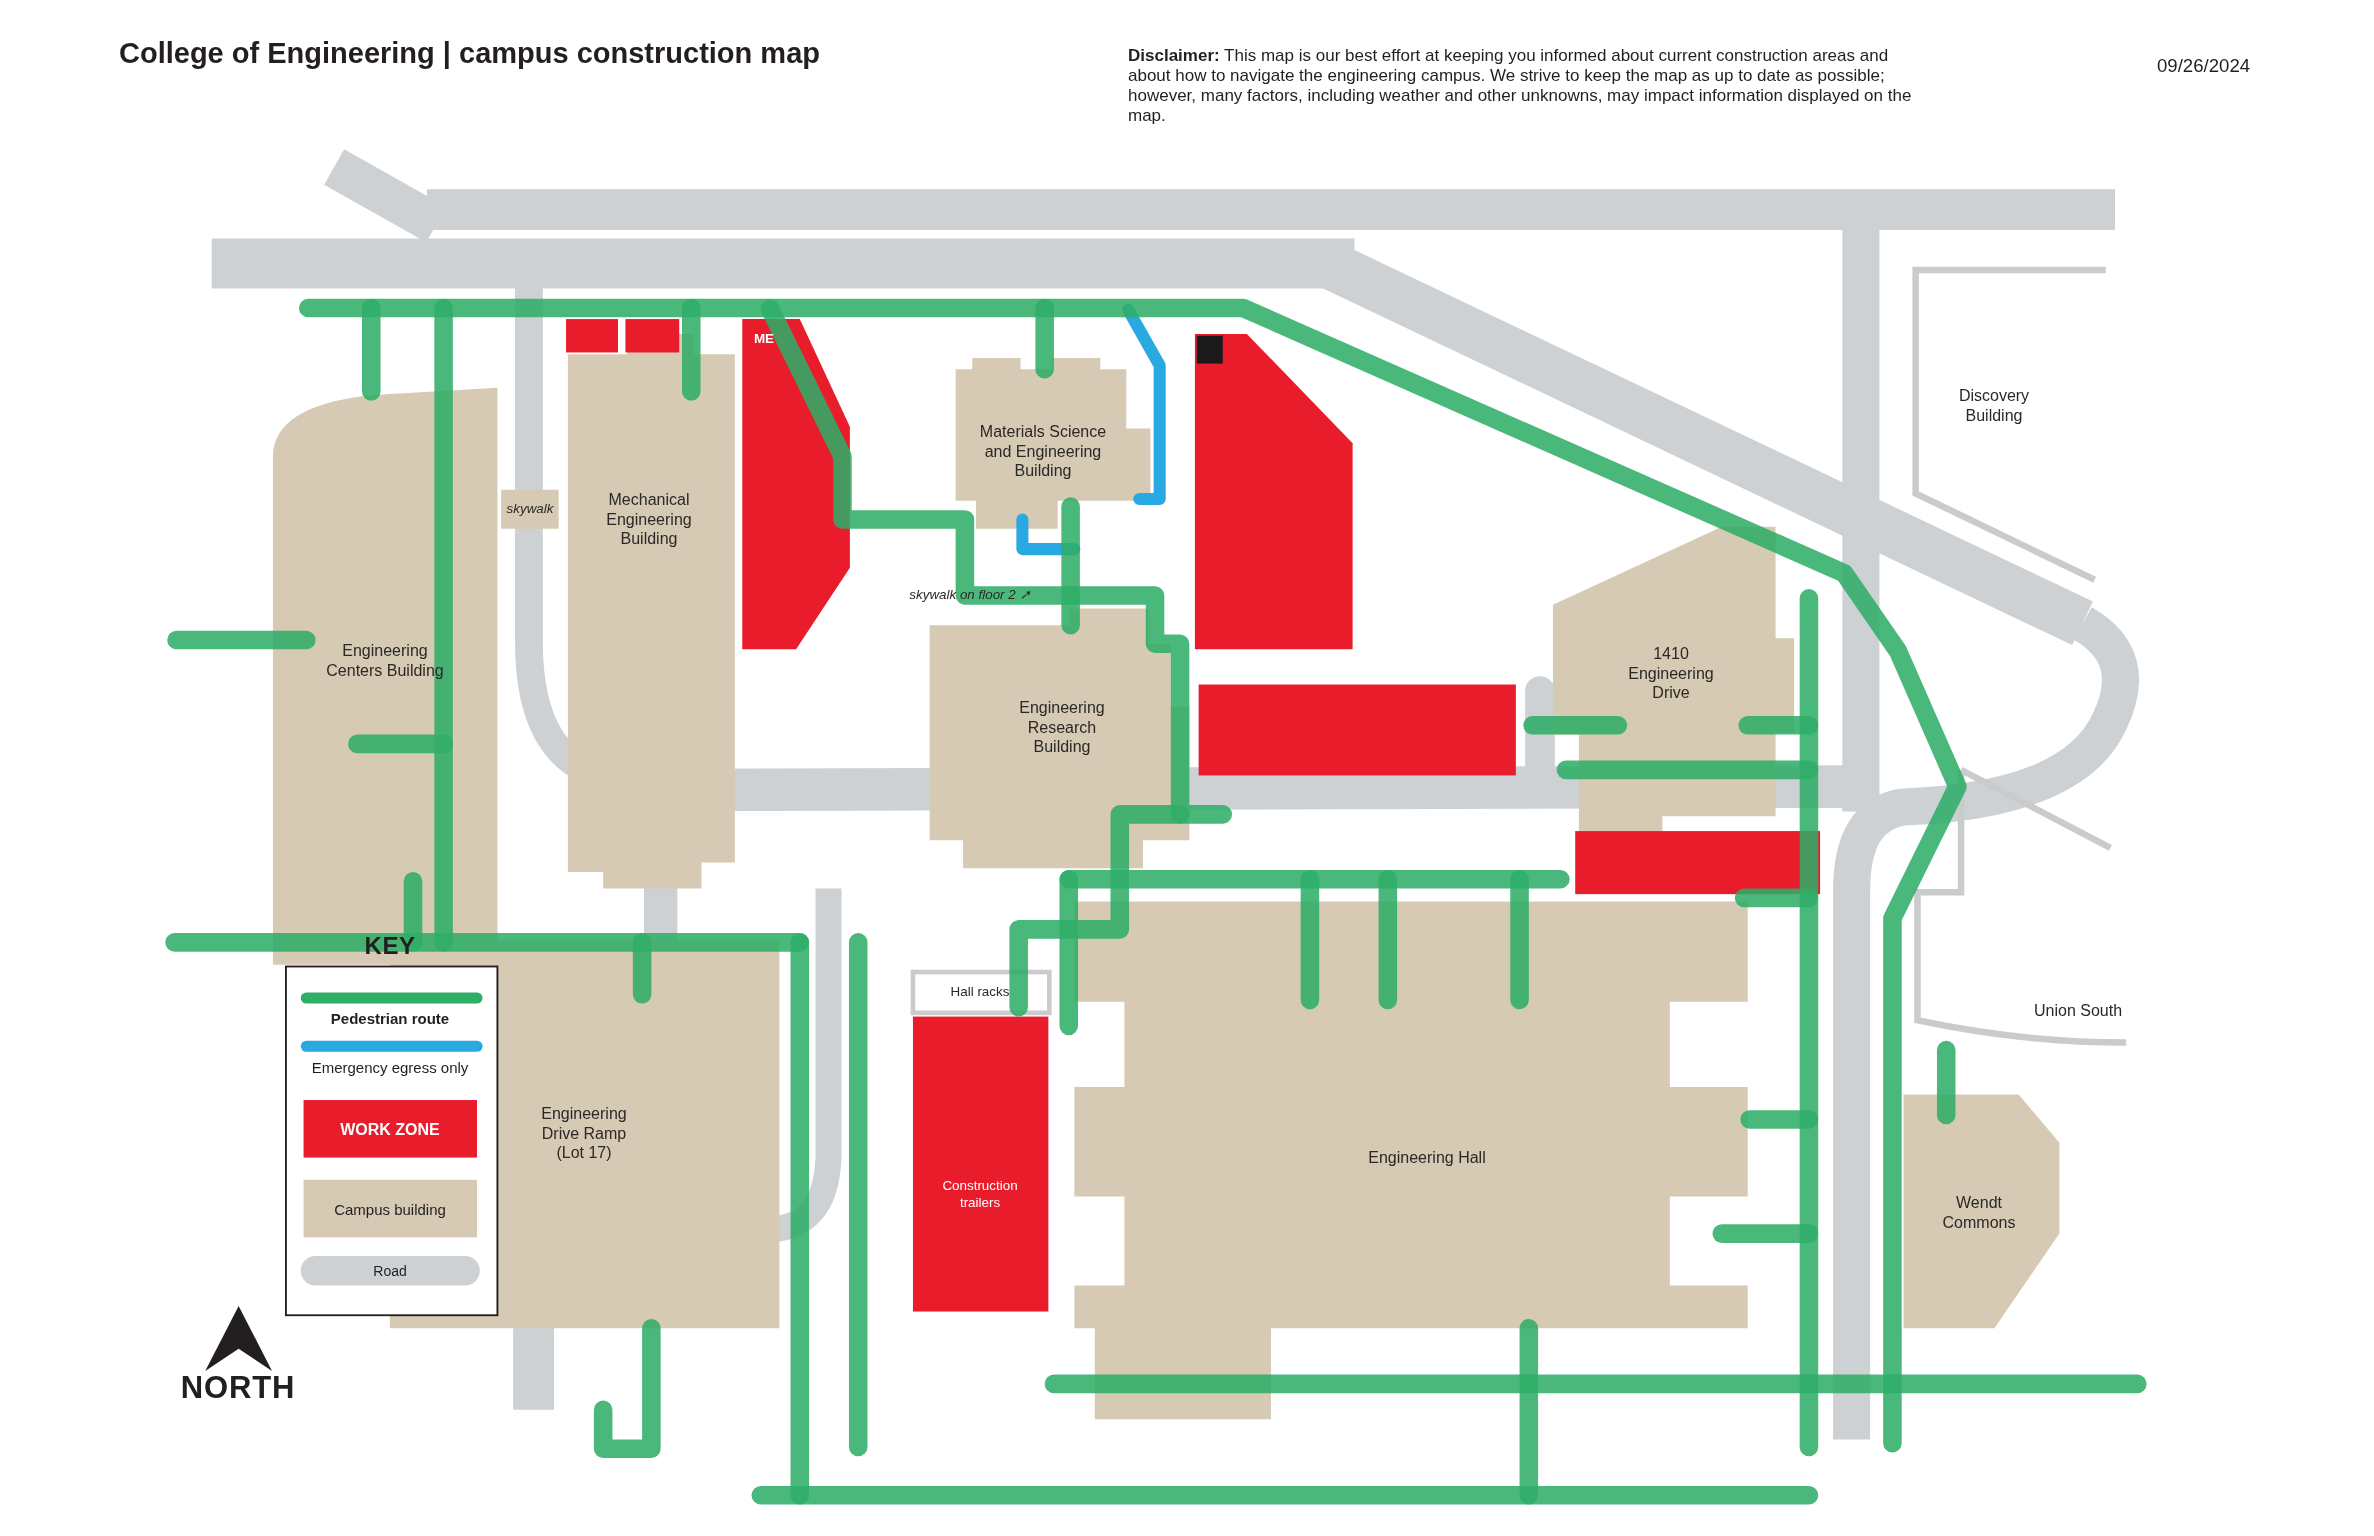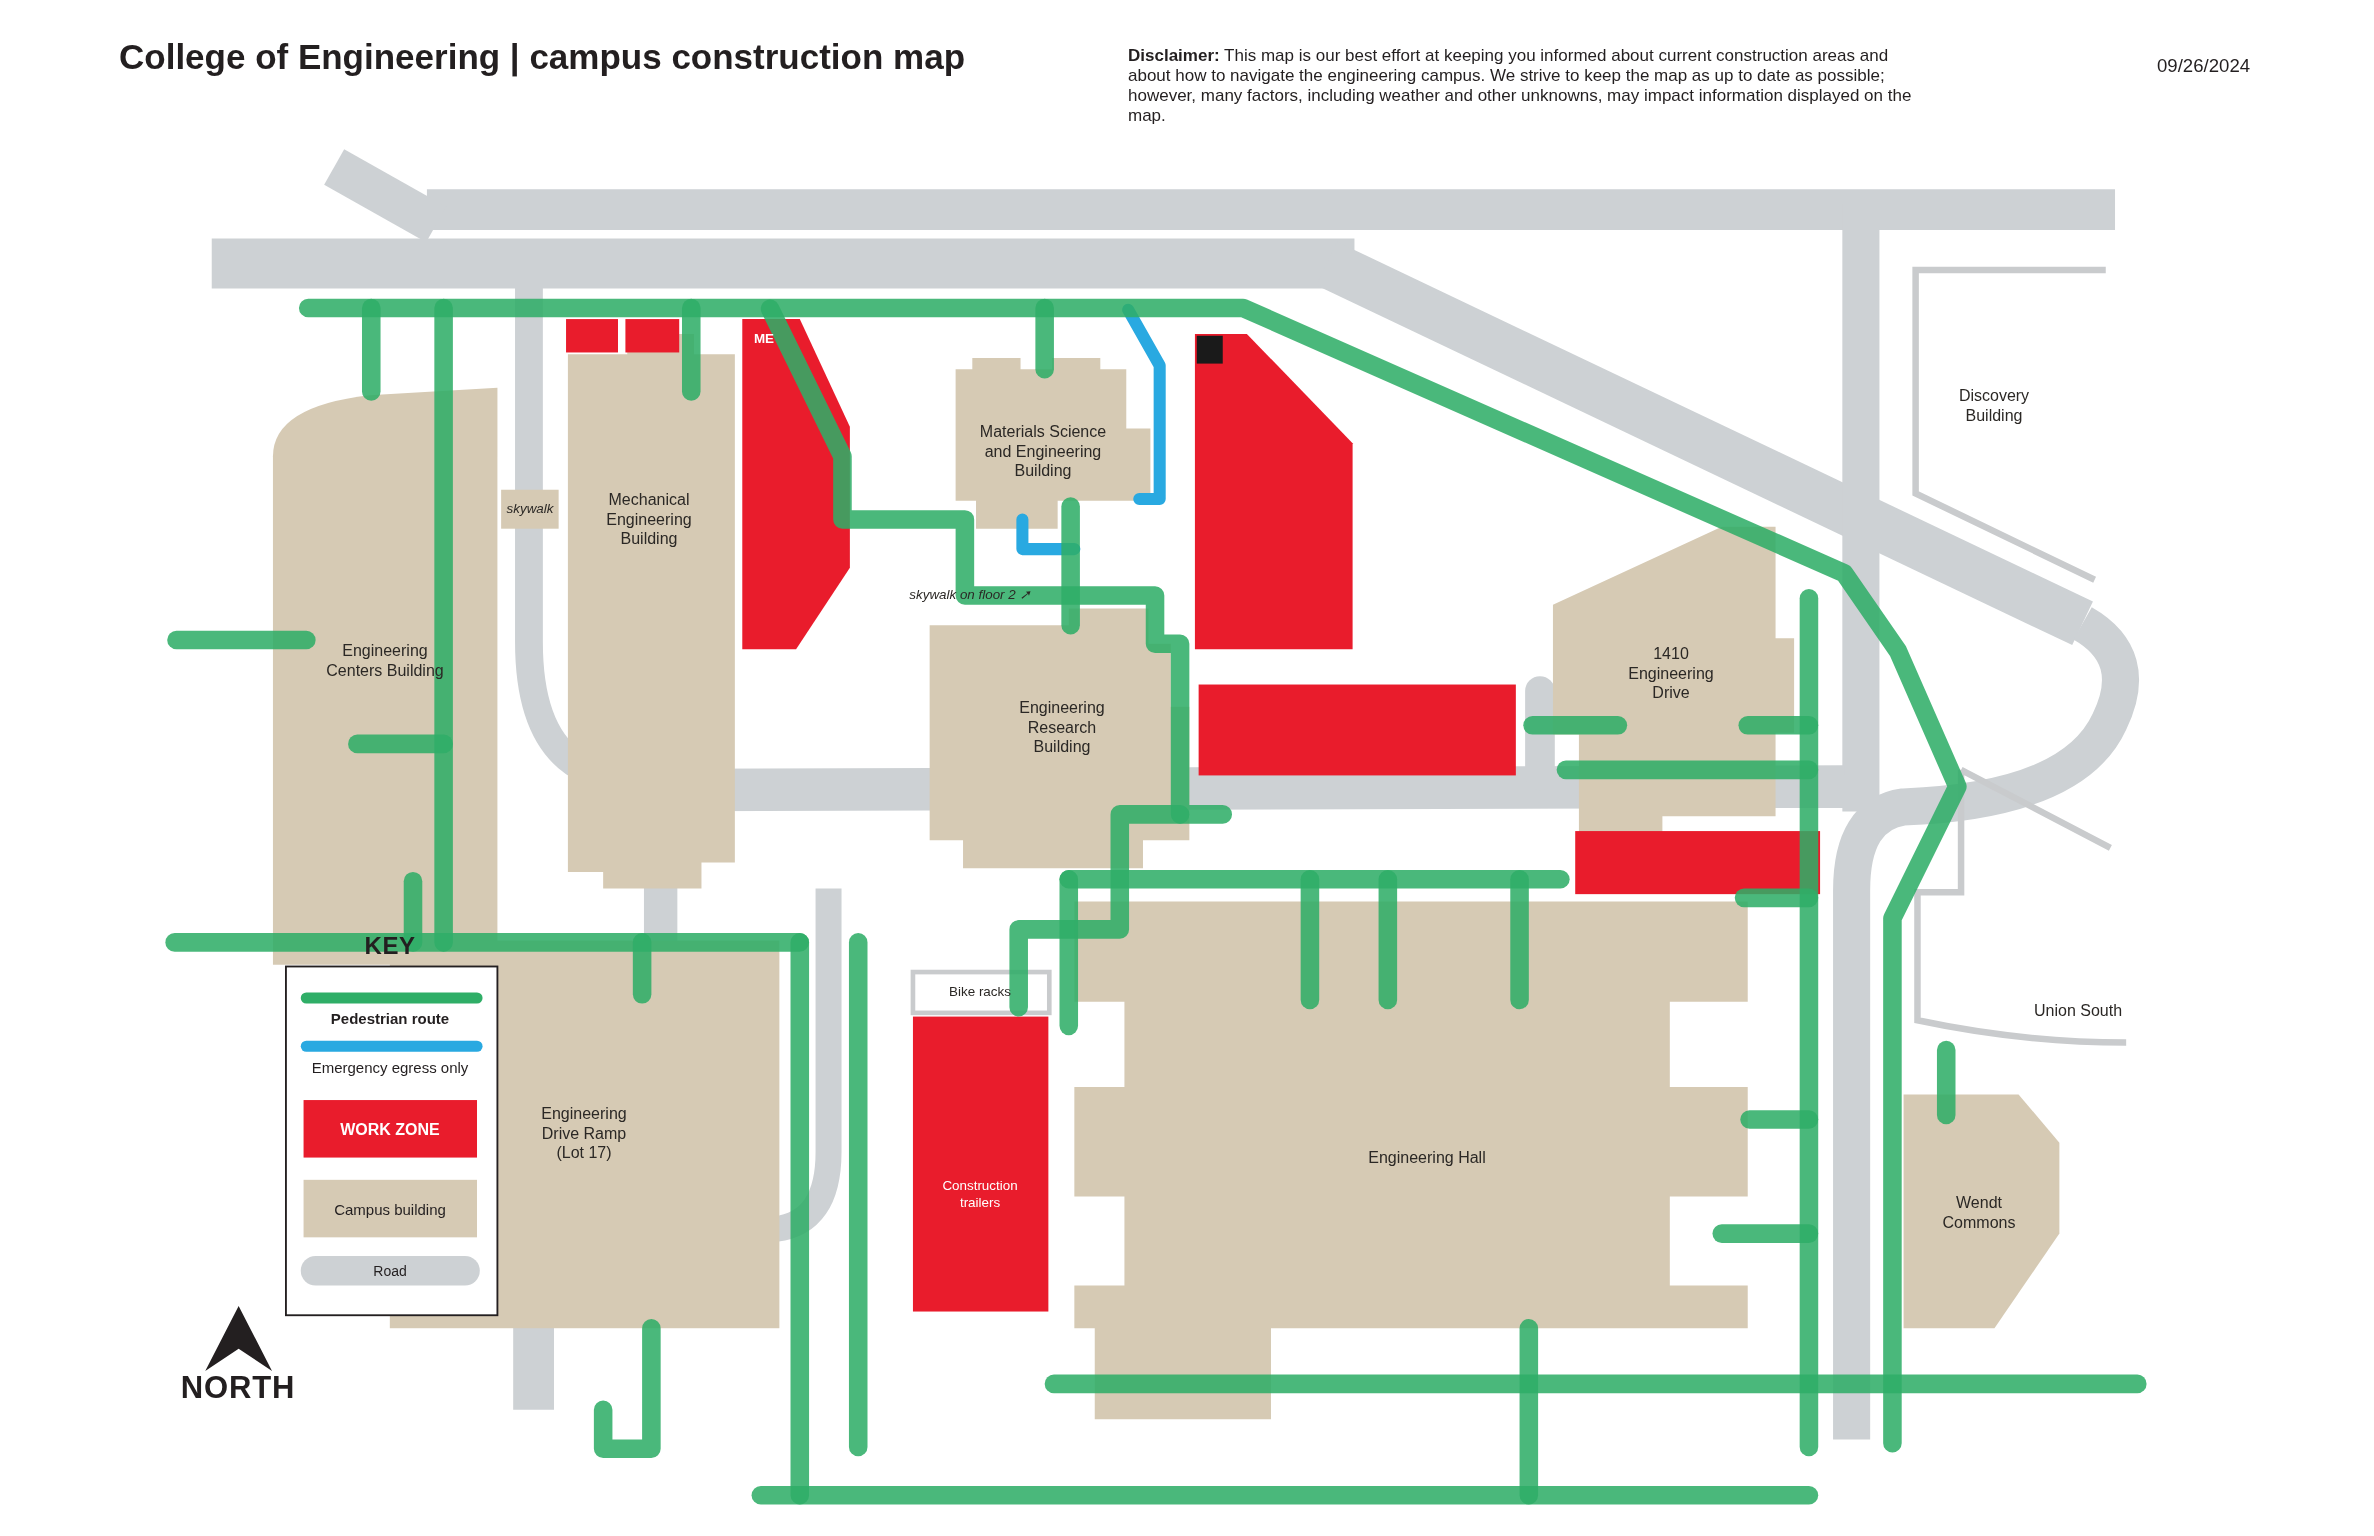--- a/index.html
+++ b/index.html
@@ -5,21 +5,21 @@
   html,body{margin:0;padding:0;background:#ffffff;}
   #stage{position:relative;width:2375px;height:1536px;background:#ffffff;overflow:hidden;
          font-family:"Liberation Sans",sans-serif;color:#231f20;}
   #stage svg{position:absolute;left:0;top:0;}
   .lbl{position:absolute;transform:translate(-50%,-50%);white-space:pre-line;text-align:center;
        font-size:16px;line-height:19.5px;color:#2b2825;}
   .lbl.small{font-size:13.4px;line-height:16.7px;}
   .lbl.italic{font-style:italic;font-size:13.4px;}
   .lbl.white{color:#ffffff;}
   .lbl.bold{font-weight:bold;}
-  #title{position:absolute;left:119px;top:37px;font-size:35px;font-weight:bold;}
+  #title{position:absolute;left:119px;top:37px;font-size:29px;font-weight:bold;}
   #date{position:absolute;left:2157px;top:48px;font-size:18.6px;margin-top:7px;}
   #disclaimer{position:absolute;left:1128px;top:46px;width:798px;font-size:17px;line-height:20px;}
   #disclaimer b{font-weight:bold;}
   .keytext{position:absolute;transform:translate(-50%,-50%);font-size:15px;}
   #key-title{position:absolute;transform:translate(-50%,-50%);font-size:24px;font-weight:bold;letter-spacing:0.5px;}
   #workzone-label{font-size:16px;font-weight:bold;color:#fff;}
   #road-label{font-size:14px;}
   #north-label{position:absolute;transform:translate(-50%,-50%);font-size:31px;font-weight:bold;letter-spacing:0.9px;}
 </style>
 </head>
@@ -150,21 +150,21 @@
 Drive</div>
   <div class="lbl" style="left:1979px;top:1212px;">Wendt
 Commons</div>
   <div class="lbl" style="left:1994px;top:405px;">Discovery
 Building</div>
   <div class="lbl" style="left:2078px;top:1011px;">Union South</div>
 
   <div class="lbl italic" style="left:530px;top:509px;">skywalk</div>
   <div class="lbl italic" style="left:970px;top:595px;">skywalk on floor 2 ➚</div>
   <div class="lbl white bold small" style="left:764px;top:339px;">ME</div>
-  <div class="lbl small" style="left:980px;top:992px;">Bike racks</div>
+  <div class="lbl small" style="left:980px;top:992px;">Hall racks</div>
   <div class="lbl white small" style="left:980px;top:1195px;">Construction
 trailers</div>
 
   <div id="key-title" style="left:390px;top:946px;">KEY</div>
   <div class="keytext" style="left:390px;top:1018px;font-weight:bold;">Pedestrian route</div>
   <div class="keytext" style="left:390px;top:1067px;">Emergency egress only</div>
   <div class="keytext" id="workzone-label" style="left:390px;top:1130px;">WORK ZONE</div>
   <div class="keytext" style="left:390px;top:1209px;">Campus building</div>
   <div class="keytext" id="road-label" style="left:390px;top:1271px;">Road</div>
   <div id="north-label" style="left:238px;top:1388px;">NORTH</div>

